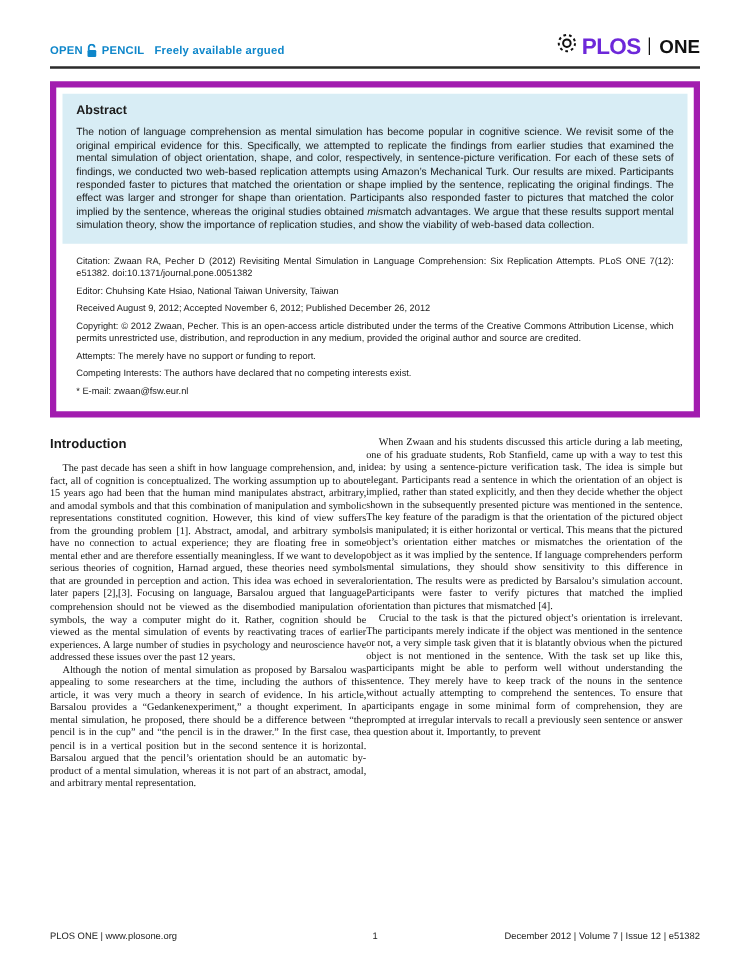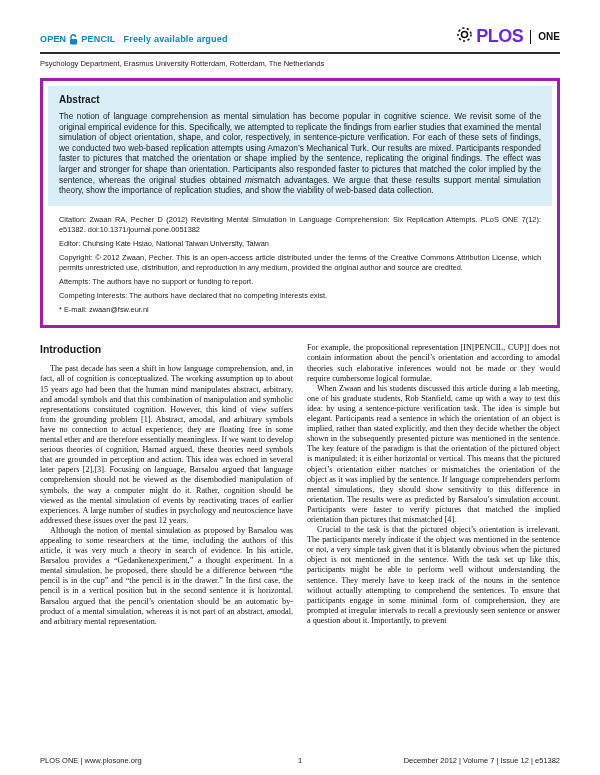--- a/index.html
+++ b/index.html
@@ -15,43 +15,43 @@
     padding: 26px 40px 0 40px;
     overflow: hidden;
   }
   
   .hdr { display: flex; justify-content: space-between; align-items: flex-end; }
   .hdr-left { display: flex; align-items: flex-start; gap: 3px; color: #0e86ca; font-weight: bold; font-size: 9px; letter-spacing: 0.2px; }
   .hdr-left .freely { margin-left: 5px; }
   .logo { display: flex; align-items: center; gap: 3px; }
   .logo-plos { font-size: 18px; font-weight: bold; letter-spacing: -0.5px; color: #6d28d9; }
   .logo-div { width: 1px; height: 14px; background: #111; margin: 0 4px; }
-  .logo-one { font-size: 10px; font-weight: bold; color: #111; }
+  .logo-one { font-size: 15px; font-weight: bold; color: #111; }
   .hdr-rule { border: none; border-top: 2px solid #2b2b2b; margin-top: 5px; }
   
   .title { margin-top: 16px; font-size: 21.5px; line-height: 1.22; font-weight: bold; color: #111; letter-spacing: -0.2px; }
   .authors { margin-top: 11px; font-size: 10.5px; font-weight: bold; }
   .affil { margin-top: 5px; font-size: 7.5px; color: #222; }
   
-  .absbox { margin-top: 10px; border: 3px solid #a21caf; padding: 5px 5px 2px 5px; }
+  .absbox { margin-top: 10px; border: 5px solid #a21caf; padding: 5px 5px 2px 5px; }
   .abstract { background: #d8edf5; padding: 8px 11px 10px 11px; }
   .abstract h2 { font-size: 10px; margin-bottom: 6px; }
   .abstract p { font-size: 8.3px; line-height: 1.28; text-align: justify; }
   .meta { padding: 5px 11px 4px 11px; }
   .meta p { font-size: 7.4px; line-height: 1.3; text-align: justify; margin: 4.5px 0; }
   .meta b { font-weight: normal; }
   
-  .cols { display: flex; gap: 14px; margin-top: 15px; }
+  .cols { display: flex; gap: 0; margin-top: 15px; }
   .col { width: 253px; }
   .col h2 { font-size: 10.5px; font-family: "Liberation Sans", sans-serif; margin-bottom: 9px; }
   .col p { font-family: "Liberation Serif", serif; font-size: 8.2px; line-height: 10.1px; text-align: justify; color: #111; }
   .col p.ind { text-indent: 10px; }
   
   .footer {
-    position: absolute; left: 40px; right: 40px; bottom: 10px;
+    position: absolute; left: 40px; right: 40px; bottom: 22px;
     display: flex; justify-content: space-between; align-items: center;
     font-size: 7.5px; color: #222;
   }
   .footer .pageno { position: absolute; left: 50%; transform: translateX(-50%); }
   .icon-gear, .icon-lock { display: inline-block; vertical-align: middle; }
 </style>
 </head>
 <body>
 
 <div class="page">
@@ -75,45 +75,44 @@
           <circle cx="8.5" cy="8.5" r="3" fill="none" stroke="#111" stroke-width="1.6"></circle>
         </svg>
       </span>
       <span class="logo-plos">PLOS</span>
       <span class="logo-div"></span>
       <span class="logo-one">ONE</span>
     </div>
   </div>
   <hr class="hdr-rule">
 
-  <div class="affil">Psychology Department, Erasmus University Rotterdam, Rotterdam, The Netherlands</div>
 
   <div class="absbox">
     <div class="abstract">
       <h2>Abstract</h2>
       <p><span>The notion of language comprehension as mental simulation has become popular in cognitive science. We revisit some of the original empirical evidence for this. Specifically, we attempted to replicate the findings from earlier studies that examined the mental simulation of object orientation, shape, and color, respectively, in sentence-picture verification. For each of these sets of findings, we conducted two web-based replication attempts using Amazon’s Mechanical Turk. Our results are mixed. Participants responded faster to pictures that matched the orientation or shape implied by the sentence, replicating the original findings. The effect was larger and stronger for shape than orientation. Participants also responded faster to pictures that matched the color implied by the sentence, whereas the original studies obtained </span><i>mis</i><span>match advantages. We argue that these results support mental simulation theory, show the importance of replication studies, and show the viability of web-based data collection.</span></p>
     </div>
     <div class="meta">
       <p><b>Citation:</b><span> Zwaan RA, Pecher D (2012) Revisiting Mental Simulation in Language Comprehension: Six Replication Attempts. PLoS ONE 7(12): e51382. doi:10.1371/journal.pone.0051382</span></p>
       <p><b>Editor:</b><span> Chuhsing Kate Hsiao, National Taiwan University, Taiwan</span></p>
+      <p><b>Received</b><span> August 9, 2012; </span><b>Accepted</b><span> November 6, 2012; </span><b>Published</b><span> December 26, 2012</span></p>
       <p><b>Copyright:</b><span> © 2012 Zwaan, Pecher. This is an open-access article distributed under the terms of the Creative Commons Attribution License, which permits unrestricted use, distribution, and reproduction in any medium, provided the original author and source are credited.</span></p>
-      <p><b>Attempts:</b><span> The authors have no support or funding to report.</span></p>
+      <p><b>Attempts:</b><span> The merely have no support or funding to report.</span></p>
       <p><b>Competing Interests:</b><span> The authors have declared that no competing interests exist.</span></p>
       <p>* E-mail: zwaan@fsw.eur.nl</p>
     </div>
   </div>
 
   <div class="cols">
     <div class="col">
       <h2>Introduction</h2>
       <p class="ind">The past decade has seen a shift in how language comprehension, and, in fact, all of cognition is conceptualized. The working assumption up to about 15 years ago had been that the human mind manipulates abstract, arbitrary, and amodal symbols and that this combination of manipulation and symbolic representations constituted cognition. However, this kind of view suffers from the grounding problem [1]. Abstract, amodal, and arbitrary symbols have no connection to actual experience; they are floating free in some mental ether and are therefore essentially meaningless. If we want to develop serious theories of cognition, Harnad argued, these theories need symbols that are grounded in perception and action. This idea was echoed in several later papers [2],[3]. Focusing on language, Barsalou argued that language comprehension should not be viewed as the disembodied manipulation of symbols, the way a computer might do it. Rather, cognition should be viewed as the mental simulation of events by reactivating traces of earlier experiences. A large number of studies in psychology and neuroscience have addressed these issues over the past 12 years.</p>
       <p class="ind">Although the notion of mental simulation as proposed by Barsalou was appealing to some researchers at the time, including the authors of this article, it was very much a theory in search of evidence. In his article, Barsalou provides a “Gedankenexperiment,” a thought experiment. In a mental simulation, he proposed, there should be a difference between “the pencil is in the cup” and “the pencil is in the drawer.” In the first case, the pencil is in a vertical position but in the second sentence it is horizontal. Barsalou argued that the pencil’s orientation should be an automatic by-product of a mental simulation, whereas it is not part of an abstract, amodal, and arbitrary mental representation.</p>
     </div>
     <div class="col">
-      <p>For example, the propositional representation [IN[PENCIL, CUP]] does not contain information about the pencil’s orientation and according to amodal theories such elaborative inferences would not be made or they would require cumbersome logical formulae.</p>
       <p class="ind">When Zwaan and his students discussed this article during a lab meeting, one of his graduate students, Rob Stanfield, came up with a way to test this idea: by using a sentence-picture verification task. The idea is simple but elegant. Participants read a sentence in which the orientation of an object is implied, rather than stated explicitly, and then they decide whether the object shown in the subsequently presented picture was mentioned in the sentence. The key feature of the paradigm is that the orientation of the pictured object is manipulated; it is either horizontal or vertical. This means that the pictured object’s orientation either matches or mismatches the orientation of the object as it was implied by the sentence. If language comprehenders perform mental simulations, they should show sensitivity to this difference in orientation. The results were as predicted by Barsalou’s simulation account. Participants were faster to verify pictures that matched the implied orientation than pictures that mismatched [4].</p>
       <p class="ind">Crucial to the task is that the pictured object’s orientation is irrelevant. The participants merely indicate if the object was mentioned in the sentence or not, a very simple task given that it is blatantly obvious when the pictured object is not mentioned in the sentence. With the task set up like this, participants might be able to perform well without understanding the sentence. They merely have to keep track of the nouns in the sentence without actually attempting to comprehend the sentences. To ensure that participants engage in some minimal form of comprehension, they are prompted at irregular intervals to recall a previously seen sentence or answer a question about it. Importantly, to prevent</p>
     </div>
   </div>
 
   <div class="footer">
     <span>PLOS ONE | www.plosone.org</span>
     <span class="pageno">1</span>
     <span>December 2012 | Volume 7 | Issue 12 | e51382</span>
   </div>

